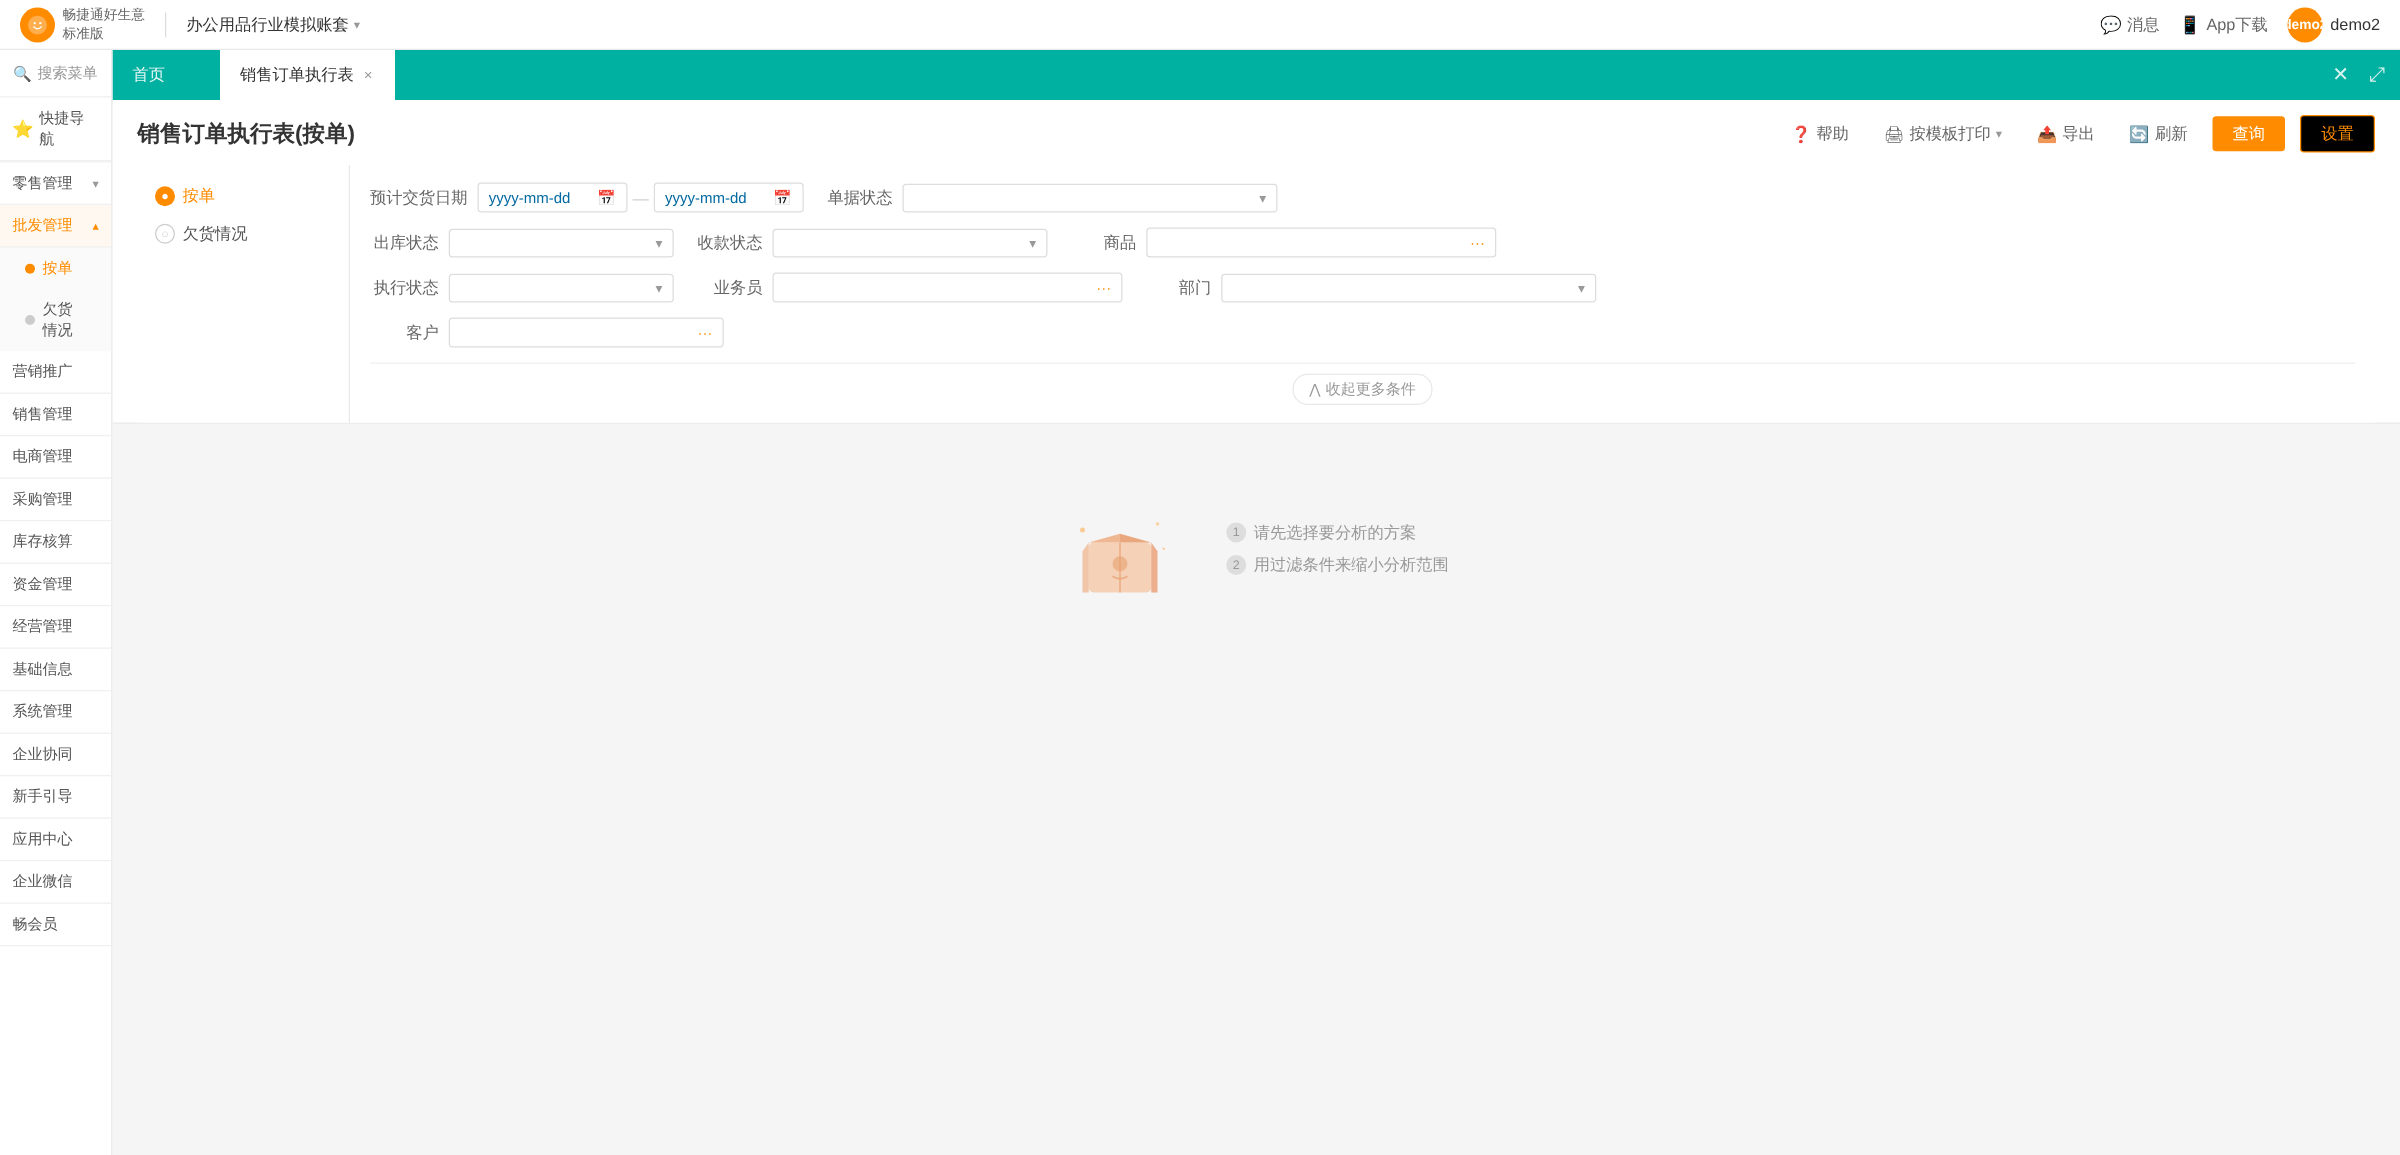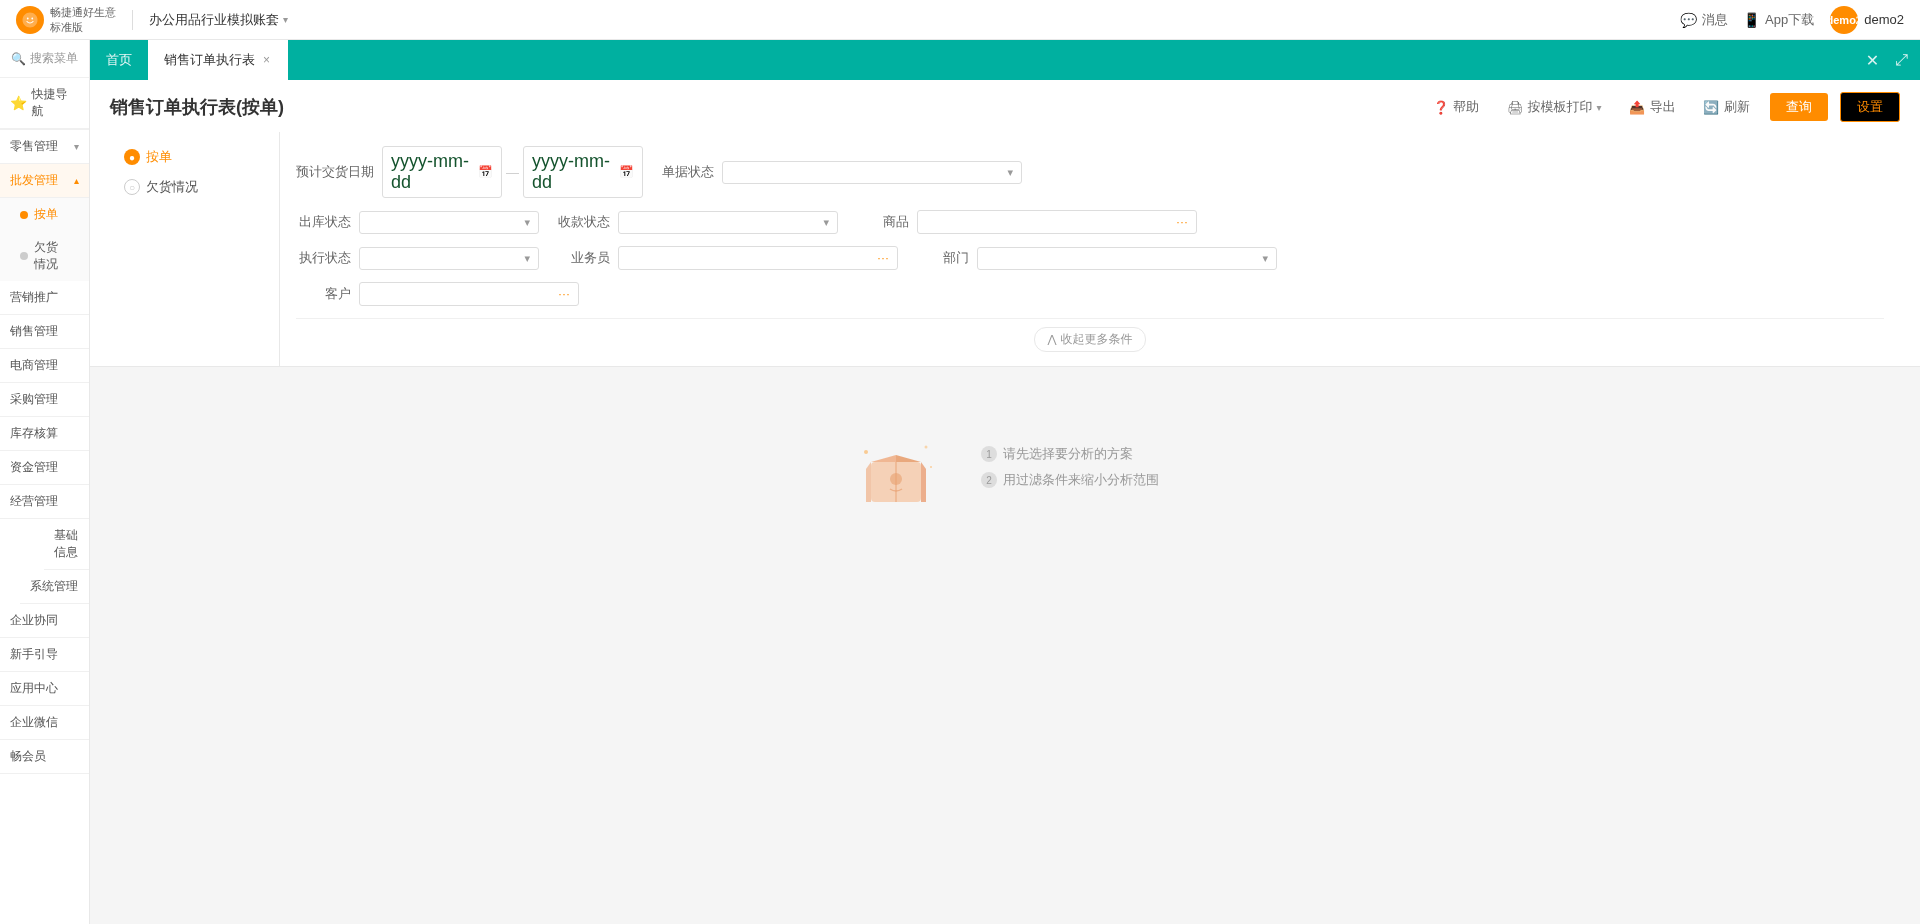--- a/index.html
+++ b/index.html
@@ -154,20 +154,21 @@
       position: relative;
       gap: 6px;
     }
     .tab-item.home-tab {
       background: transparent;
       color: rgba(255,255,255,0.9);
     }
     .tab-item.active {
       background: #fff;
       color: #333;
+      margin-left: 28px;
     }
     .tab-close {
       font-size: 12px;
       color: #999;
       cursor: pointer;
       padding: 0 2px;
     }
     .tab-bar-right {
       margin-left: auto;
       display: flex;
@@ -362,21 +363,21 @@
       border-radius: 3px;
       padding: 4px 8px;
       font-size: 12px;
       width: 120px;
       color: #ccc;
       display: flex;
       align-items: center;
       justify-content: space-between;
       cursor: pointer;
     }
-    .date-input-placeholder { color: #14532d; font-size: 18px; }
+    .date-input-placeholder { color: #0369a1; font-size: 12px; }
     .filter-select {
       border: 1px solid #ddd;
       border-radius: 3px;
       padding: 4px 8px;
       font-size: 12px;
       width: 180px;
       color: #ccc;
       display: flex;
       align-items: center;
       justify-content: space-between;
@@ -566,24 +567,24 @@
     </div>
     <div class="sidebar-item" style="padding:8px 10px;flex-direction:row;justify-content:flex-start;">
       <span>库存核算</span>
     </div>
     <div class="sidebar-item" style="padding:8px 10px;flex-direction:row;justify-content:flex-start;">
       <span>资金管理</span>
     </div>
     <div class="sidebar-item" style="padding:8px 10px;flex-direction:row;justify-content:flex-start;">
       <span>经营管理</span>
     </div>
-    <div class="sidebar-item" style="padding:8px 10px;flex-direction:row;justify-content:flex-start;margin-left:44px;">
+    <div class="sidebar-item" style="padding:8px 10px;flex-direction:row;justify-content:flex-start;">
       <span>基础信息</span>
     </div>
-    <div class="sidebar-item" style="padding:8px 10px;flex-direction:row;justify-content:flex-start;margin-left:20px;">
+    <div class="sidebar-item" style="padding:8px 10px;flex-direction:row;justify-content:flex-start;">
       <span>系统管理</span>
     </div>
     <div class="sidebar-item" style="padding:8px 10px;flex-direction:row;justify-content:flex-start;">
       <span>企业协同</span>
     </div>
     <div class="sidebar-item" style="padding:8px 10px;flex-direction:row;justify-content:flex-start;">
       <span>新手引导</span>
     </div>
     <div class="sidebar-item" style="padding:8px 10px;flex-direction:row;justify-content:flex-start;">
       <span>应用中心</span>

